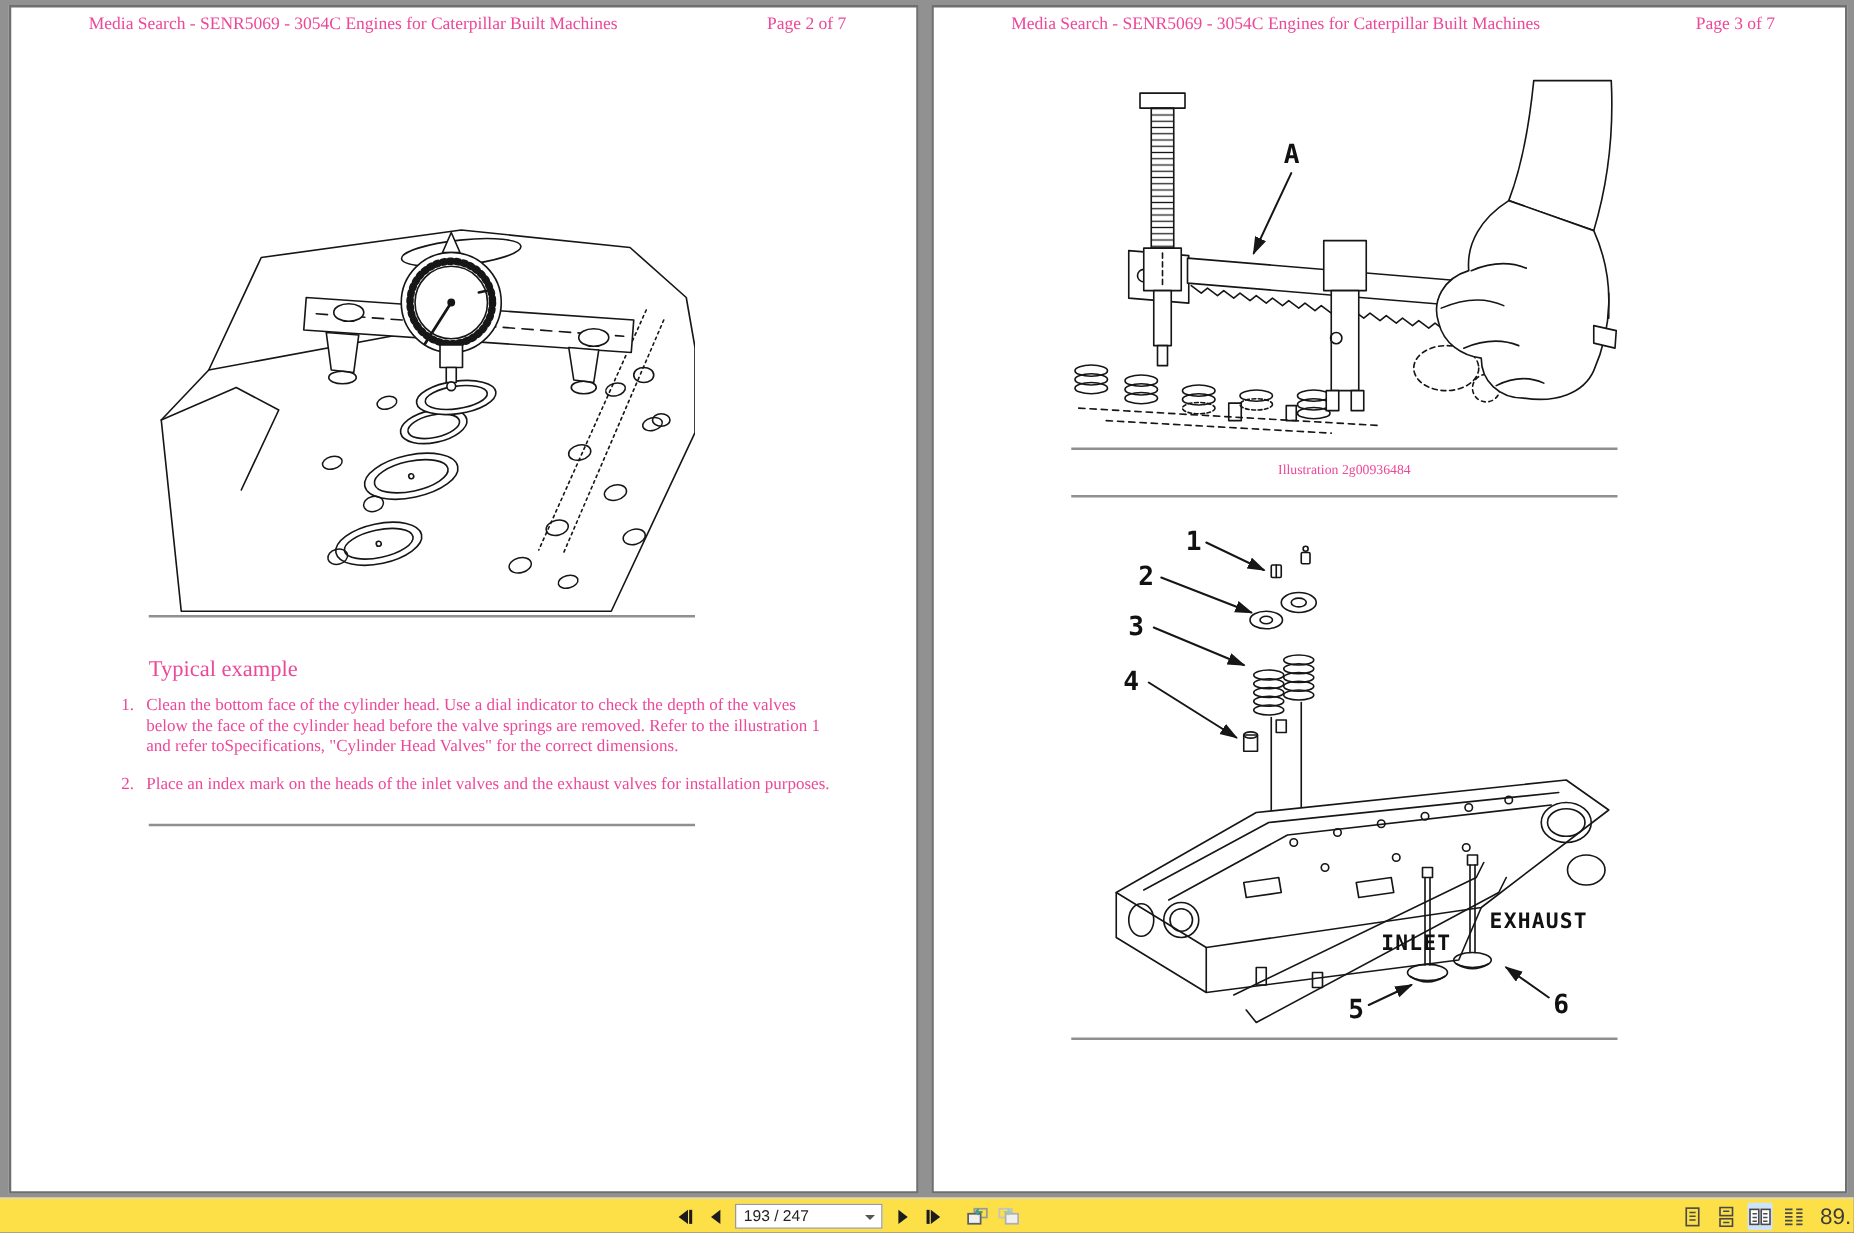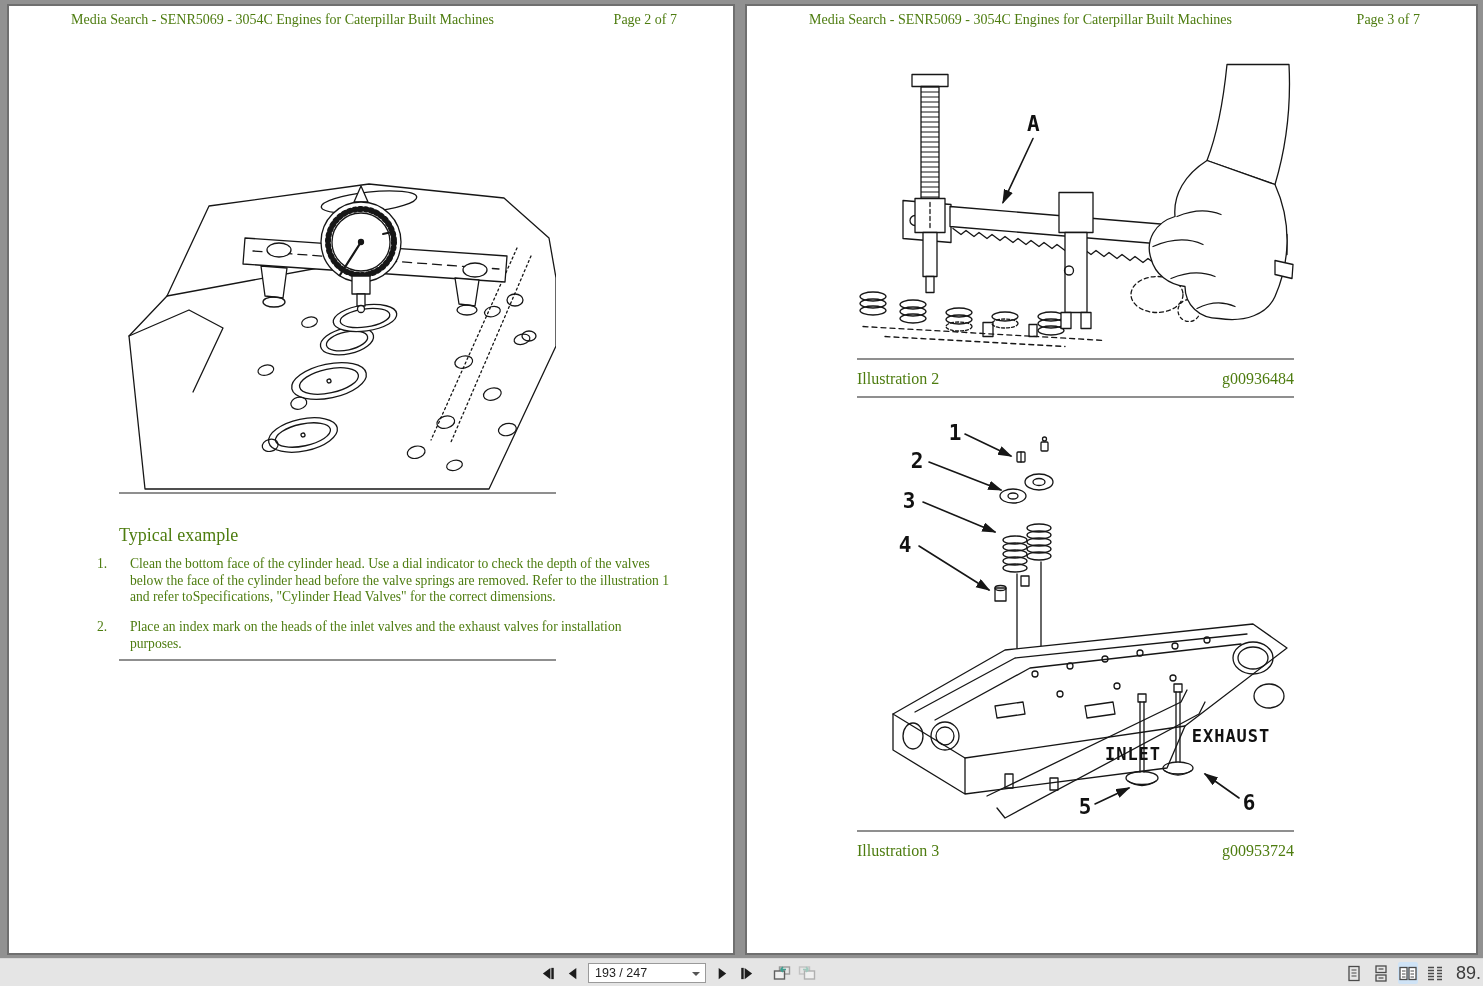--- a/index.html
+++ b/index.html
@@ -3,46 +3,46 @@
 <meta charset="utf-8">
 <style>
   html,body{margin:0;padding:0;}
   body{
     width:1483px;height:986px;position:relative;overflow:hidden;
     background:#919191;
     font-family:"Liberation Serif", serif;
   }
   .page{
     position:absolute;top:4px;height:951px;background:#ffffff;
-    border:2px solid #6f6f6f;box-sizing:border-box;color:#4d7c0f;padding-left:36px;
+    border:2px solid #6f6f6f;box-sizing:border-box;color:#ec4899;padding-left:36px;
   }
   .page-left{left:7px;width:728px;}
   .page-right{left:745px;width:733px;}
   .page-header{
     position:absolute;top:6px;left:62px;right:56px;
     display:flex;justify-content:space-between;align-items:baseline;
     font-size:14px;
   }
   .fig{position:absolute;}
   .fig svg{display:block;width:100%;height:100%;}
   .rule{position:absolute;height:2px;background:#8f8f8f;}
   .cap-row{
-    position:absolute;display:flex;justify-content:space-between;
-    font-size:16px;
+    position:absolute;display:flex;justify-content:center;
+    font-size:11px;
   }
   .cap-sub{position:absolute;font-size:18px;}
   .step{
     position:absolute;display:flex;font-size:13.6px;line-height:1.22;
   }
   .step-num{width:20px;flex:0 0 20px;}
-  .step-text{flex:1;margin-left:13px;}
+  .step-text{flex:1;}
   
   .toolbar{
     position:absolute;left:0;bottom:0;width:100%;height:28px;
-    background:#e5e5e5;border-top:1px solid #d7d7d7;box-sizing:border-box;
+    background:#fde047;border-top:1px solid #d7d7d7;box-sizing:border-box;
     font-family:"Liberation Sans", sans-serif;
   }
   .tb-center{
     position:absolute;left:538px;top:0;height:28px;
     display:flex;align-items:center;gap:5px;
   }
   .tb-right{
     position:absolute;right:0;top:0;height:28px;
     display:flex;align-items:center;gap:7px;padding-right:2px;
   }
@@ -341,24 +341,20 @@
         <text x="50" y="146" font-size="21">4</text>
         <text x="230" y="408" font-size="21">5</text>
         <text x="394" y="404" font-size="21">6</text>
         <text x="278" y="354" font-size="17" letter-spacing="1">INLET</text>
         <text x="376" y="336" font-size="17" letter-spacing="1">EXHAUST</text>
       </g>
     </svg>
   </div>
 
   <div class="rule" style="left:110px;top:824px;width:437px;"></div>
-  <div class="cap-row" style="left:110px;top:836px;width:437px;">
-    <span>Illustration 3</span>
-    <span>g00953724</span>
-  </div>
 </div>
 
 <div class="toolbar">
   <div class="tb-center">
     <button class="tb-btn" title="">
       <svg width="15" height="15" viewBox="0 0 16 16">
           <polygon points="10,2 2,8 10,14" fill="#1c1c1c"></polygon>
           <rect x="11" y="2" width="2.6" height="12" fill="#1c1c1c"></rect>
         </svg>
     </button>

